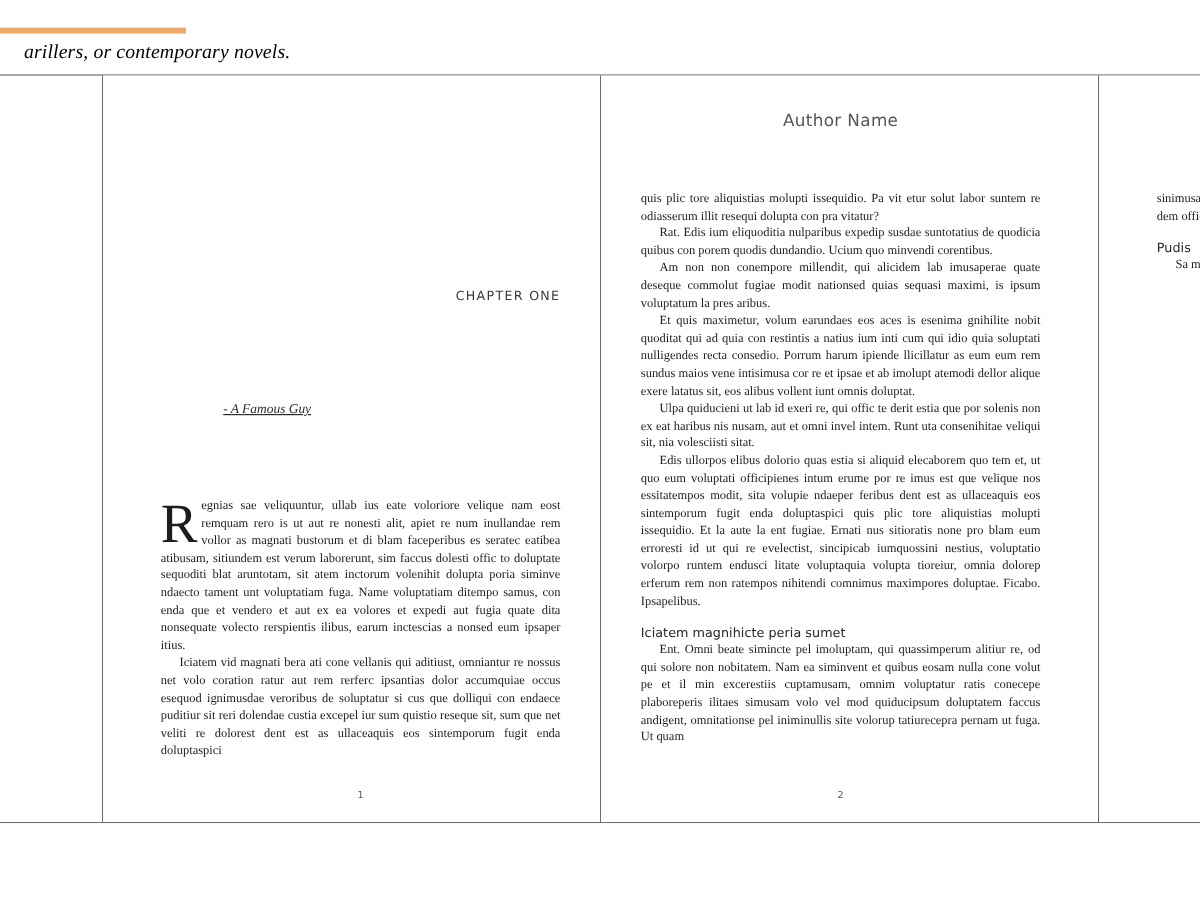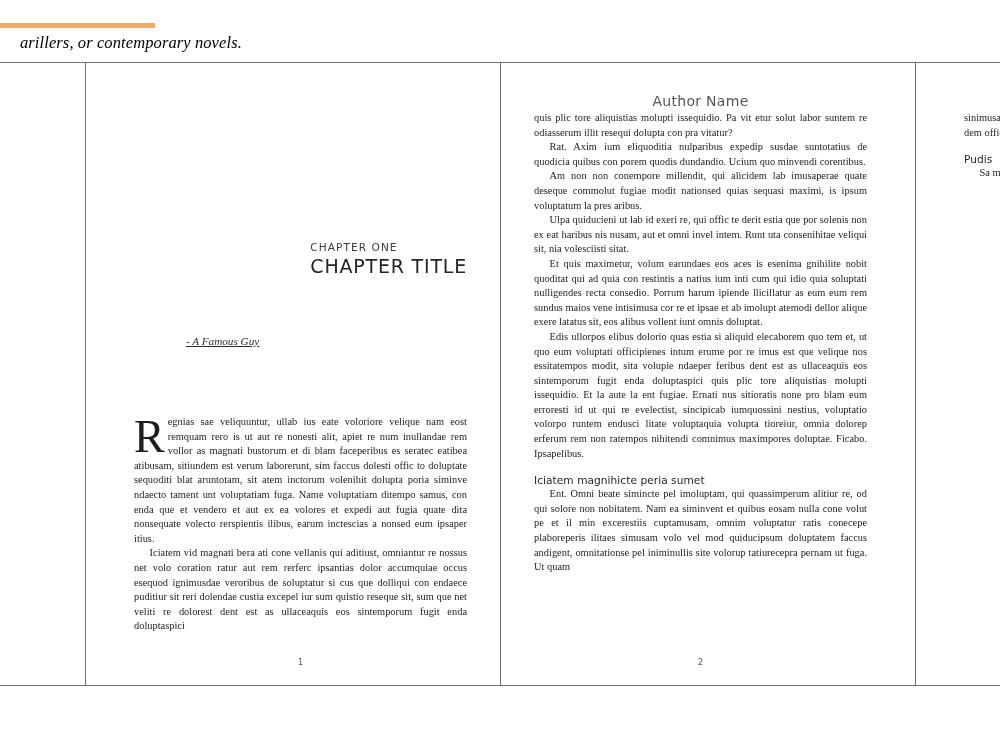--- a/index.html
+++ b/index.html
@@ -166,21 +166,21 @@
     margin: 0;
     font-family: "Liberation Serif", serif;
     font-size: 10.4px;
     line-height: 14.6px;
     color: #1d1d1d;
     text-align: justify;
     text-indent: 1.5em;
     -webkit-hyphens: auto;
     hyphens: auto;
   }
-  p.body.noindent { text-indent: 0; }
+  p.body.noindent { text-indent: 0; margin-top: 48px; }
 
   
   p.dropcap::first-letter {
     float: left;
     font-family: "Liberation Serif", serif;
     font-size: 46px;
     line-height: 0.78;
     padding: 4px 3px 0 0;
     color: #1d1d1d;
     font-weight: normal;
@@ -220,21 +220,20 @@
 
   <div class="page-divider" id="divider-a"></div>
   <div class="page-divider" id="divider-b"></div>
   <div class="page-divider" id="divider-c"></div>
 
   <div class="page" id="page-left">
     <div class="page-inner">
 
       <div id="chapter-block">
         <div id="chapter-eyebrow">CHAPTER ONE</div>
-        <div id="chapter-title">CHAPTER TITLE</div>
       </div>
 
       <div id="pullquote-block">
         <div id="pullquote-attrib">- A Famous Guy</div>
       </div>
 
       <div class="body-col" id="left-body">
         <p class="body dropcap">Regnias sae veliquuntur, ullab ius eate voloriore velique nam eost remquam rero is ut aut re nonesti alit, apiet re num inullandae rem vollor as magnati bustorum et di blam faceperibus es seratec eatibea atibusam, sitiundem est verum laborerunt, sim faccus dolesti offic to doluptate sequoditi blat aruntotam, sit atem inctorum volenihit dolupta poria siminve ndaecto tament unt voluptatiam fuga. Name voluptatiam ditempo samus, con enda que et vendero et aut ex ea volores et expedi aut fugia quate dita nonsequate volecto rerspientis ilibus, earum inctescias a nonsed eum ipsaper itius.</p>
         <p class="body">Iciatem vid magnati bera ati cone vellanis qui aditiust, omniantur re nossus net volo coration ratur aut rem rerferc ipsantias dolor accumquiae occus esequod ignimusdae veroribus de soluptatur si cus que dolliqui con endaece puditiur sit reri dolendae custia excepel iur sum quistio reseque sit, sum que net veliti re dolorest dent est as ullaceaquis eos sintemporum fugit enda doluptaspici</p>
       </div>
@@ -243,24 +242,24 @@
     </div>
   </div>
 
   <div class="page" id="page-right">
     <div class="page-inner">
 
       <div class="running-head">Author Name</div>
 
       <div class="body-col" id="right-body">
           <p class="body noindent">quis plic tore aliquistias molupti issequidio. Pa vit etur solut labor suntem re odiasserum illit resequi dolupta con pra vitatur?</p>
-          <p class="body">Rat. Axim ium eliquoditia nulparibus expedip susdae suntotatius de quodicia quibus con porem quodis dundandio. Ucium quo minvendi corentibus.</p>
+          <p class="body">Rat. Edis ium eliquoditia nulparibus expedip susdae suntotatius de quodicia quibus con porem quodis dundandio. Ucium quo minvendi corentibus.</p>
           <p class="body">Am non non conempore millendit, qui alicidem lab imusaperae quate deseque commolut fugiae modit nationsed quias sequasi maximi, is ipsum voluptatum la pres aribus.</p>
+          <p class="body">Et quis maximetur, volum earundaes eos aces is esenima gnihilite nobit quoditat qui ad quia con restintis a natius ium inti cum qui idio quia soluptati nulligendes recta consedio. Porrum harum ipiende llicillatur as eum eum rem sundus maios vene intisimusa cor re et ipsae et ab imolupt atemodi dellor alique exere latatus sit, eos alibus vollent iunt omnis doluptat.</p>
           <p class="body">Ulpa quiducieni ut lab id exeri re, qui offic te derit estia que por solenis non ex eat haribus nis nusam, aut et omni invel intem. Runt uta consenihitae veliqui sit, nia volesciisti sitat.</p>
-          <p class="body">Et quis maximetur, volum earundaes eos aces is esenima gnihilite nobit quoditat qui ad quia con restintis a natius ium inti cum qui idio quia soluptati nulligendes recta consedio. Porrum harum ipiende llicillatur as eum eum rem sundus maios vene intisimusa cor re et ipsae et ab imolupt atemodi dellor alique exere latatus sit, eos alibus vollent iunt omnis doluptat.</p>
           <p class="body">Edis ullorpos elibus dolorio quas estia si aliquid elecaborem quo tem et, ut quo eum voluptati officipienes intum erume por re imus est que velique nos essitatempos modit, sita volupie ndaeper feribus dent est as ullaceaquis eos sintemporum fugit enda doluptaspici quis plic tore aliquistias molupti issequidio. Et la aute la ent fugiae. Ernati nus sitioratis none pro blam eum erroresti id ut qui re evelectist, sincipicab iumquossini nestius, voluptatio volorpo runtem endusci litate voluptaquia volupta tioreiur, omnia dolorep erferum rem non ratempos nihitendi comnimus maximpores doluptae. Ficabo. Ipsapelibus.</p>
           <h3 class="subhead">Iciatem magnihicte peria sumet</h3>
           <p class="body">Ent. Omni beate simincte pel imoluptam, qui quassimperum alitiur re, od qui solore non nobitatem. Nam ea siminvent et quibus eosam nulla cone volut pe et il min excerestiis cuptamusam, omnim voluptatur ratis conecepe plaboreperis ilitaes simusam volo vel mod quiducipsum doluptatem faccus andigent, omnitationse pel iniminullis site volorup tatiurecepra pernam ut fuga. Ut quam</p>
         </div>
 
       <div class="folio">2</div>
     </div>
   </div>
 
   <div class="page" id="page-next">

